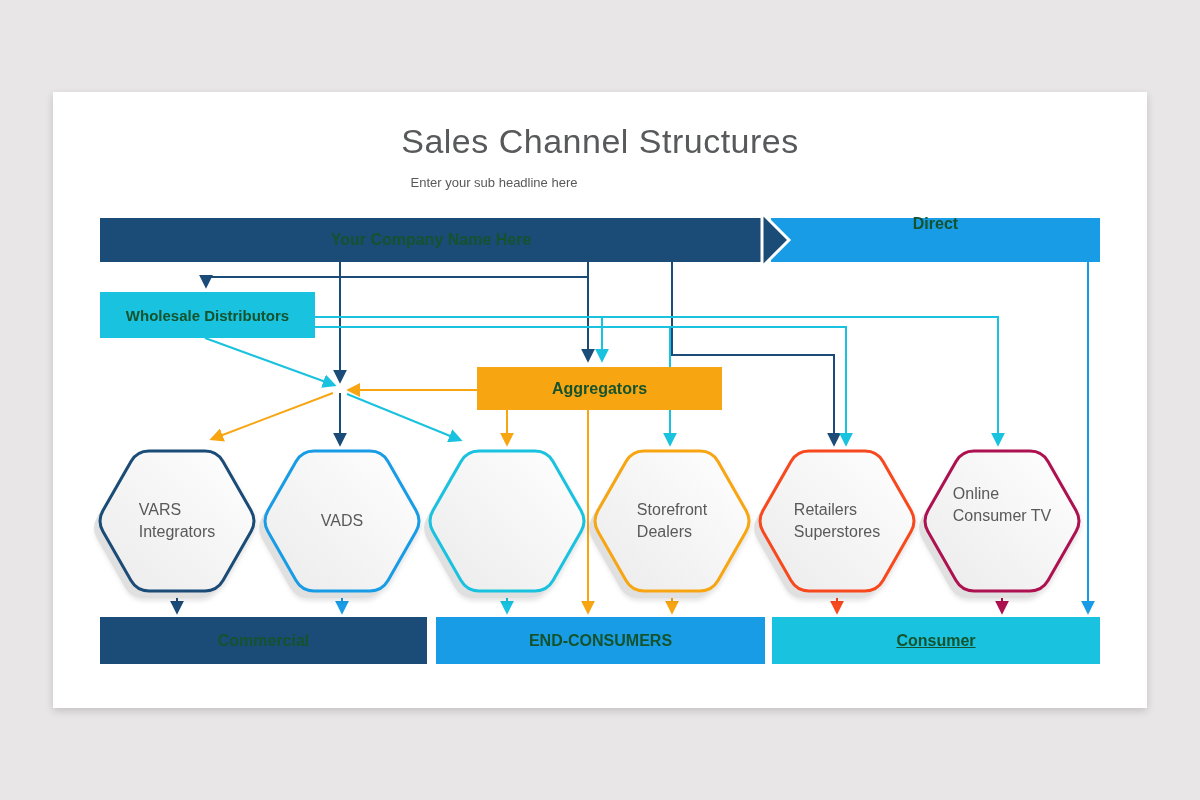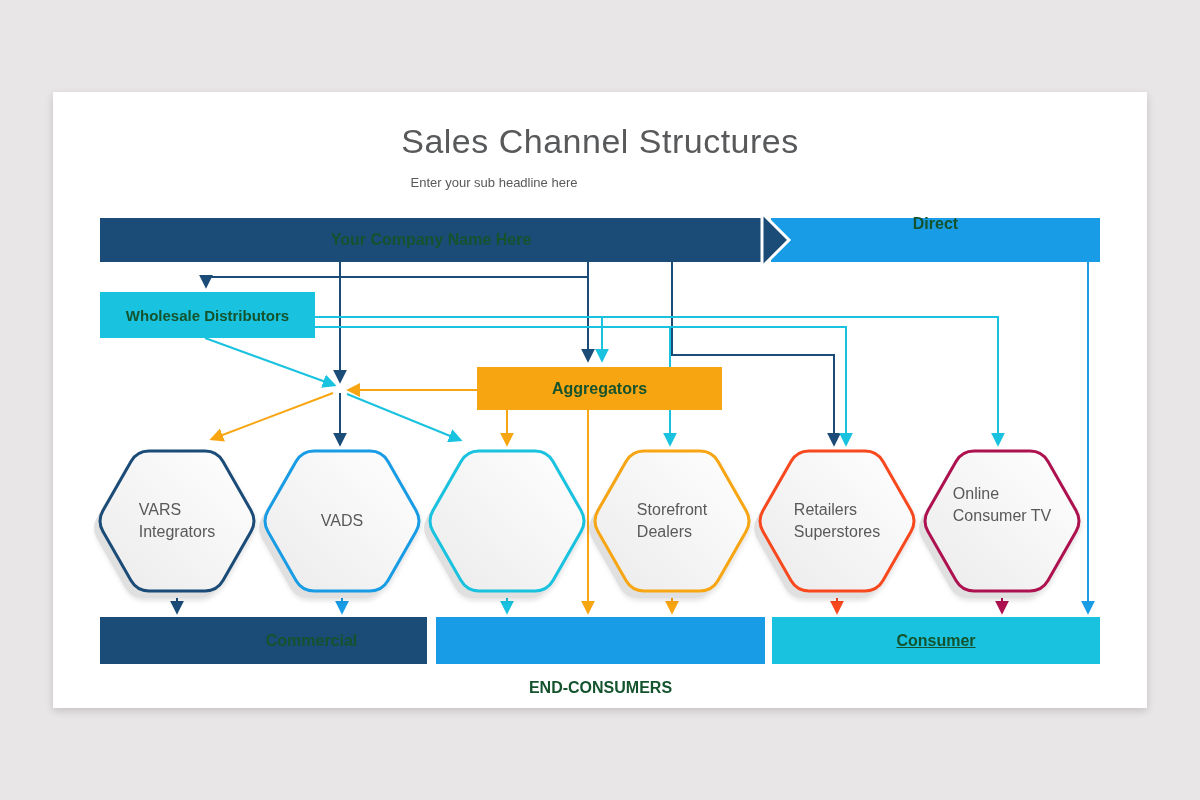--- a/index.html
+++ b/index.html
@@ -15,22 +15,22 @@
   #diagram{position:absolute;left:0;top:0;width:1200px;height:800px;}
   .labels{position:absolute;left:0;top:0;width:1200px;height:800px;pointer-events:none;}
   .lbl{position:absolute;display:flex;align-items:center;justify-content:center;text-align:left;}
   .page-title{left:53px;top:119px;width:1094px;height:44px;font-size:34px;color:#58595b;letter-spacing:.5px;}
   .page-subtitle{left:53px;top:172px;width:882px;height:20px;font-size:13px;color:#595959;}
   .banner-text{color:#14532d;font-weight:bold;font-size:16px;}
   #company-label{left:100px;top:218px;width:662px;height:44px;}
   #direct-label{left:771px;top:202px;width:329px;height:44px;}
   #wholesale-label{left:100px;top:292px;width:215px;height:46px;font-size:15px;}
   #aggregators-label{left:477px;top:367px;width:245px;height:43px;}
-  #bar-commercial-label{left:100px;top:617px;width:327px;height:47px;margin-left:48px;}
-  #bar-endconsumers-label{left:436px;top:617px;width:329px;height:47px;margin-top:47px;}
+  #bar-commercial-label{left:100px;top:617px;width:327px;height:47px;}
+  #bar-endconsumers-label{left:436px;top:617px;width:329px;height:47px;}
   #bar-consumer-label{left:772px;top:617px;width:328px;height:47px;text-decoration:underline;}
   .hexlabel{font-size:16px;color:#595959;line-height:1.35;}
   .hex{filter:drop-shadow(1px 3px 2px rgba(0,0,0,0.10));}
 </style>
 </head>
 <body>
 
 <div class="slide"></div>
 
 <svg id="diagram" xmlns="http://www.w3.org/2000/svg">

